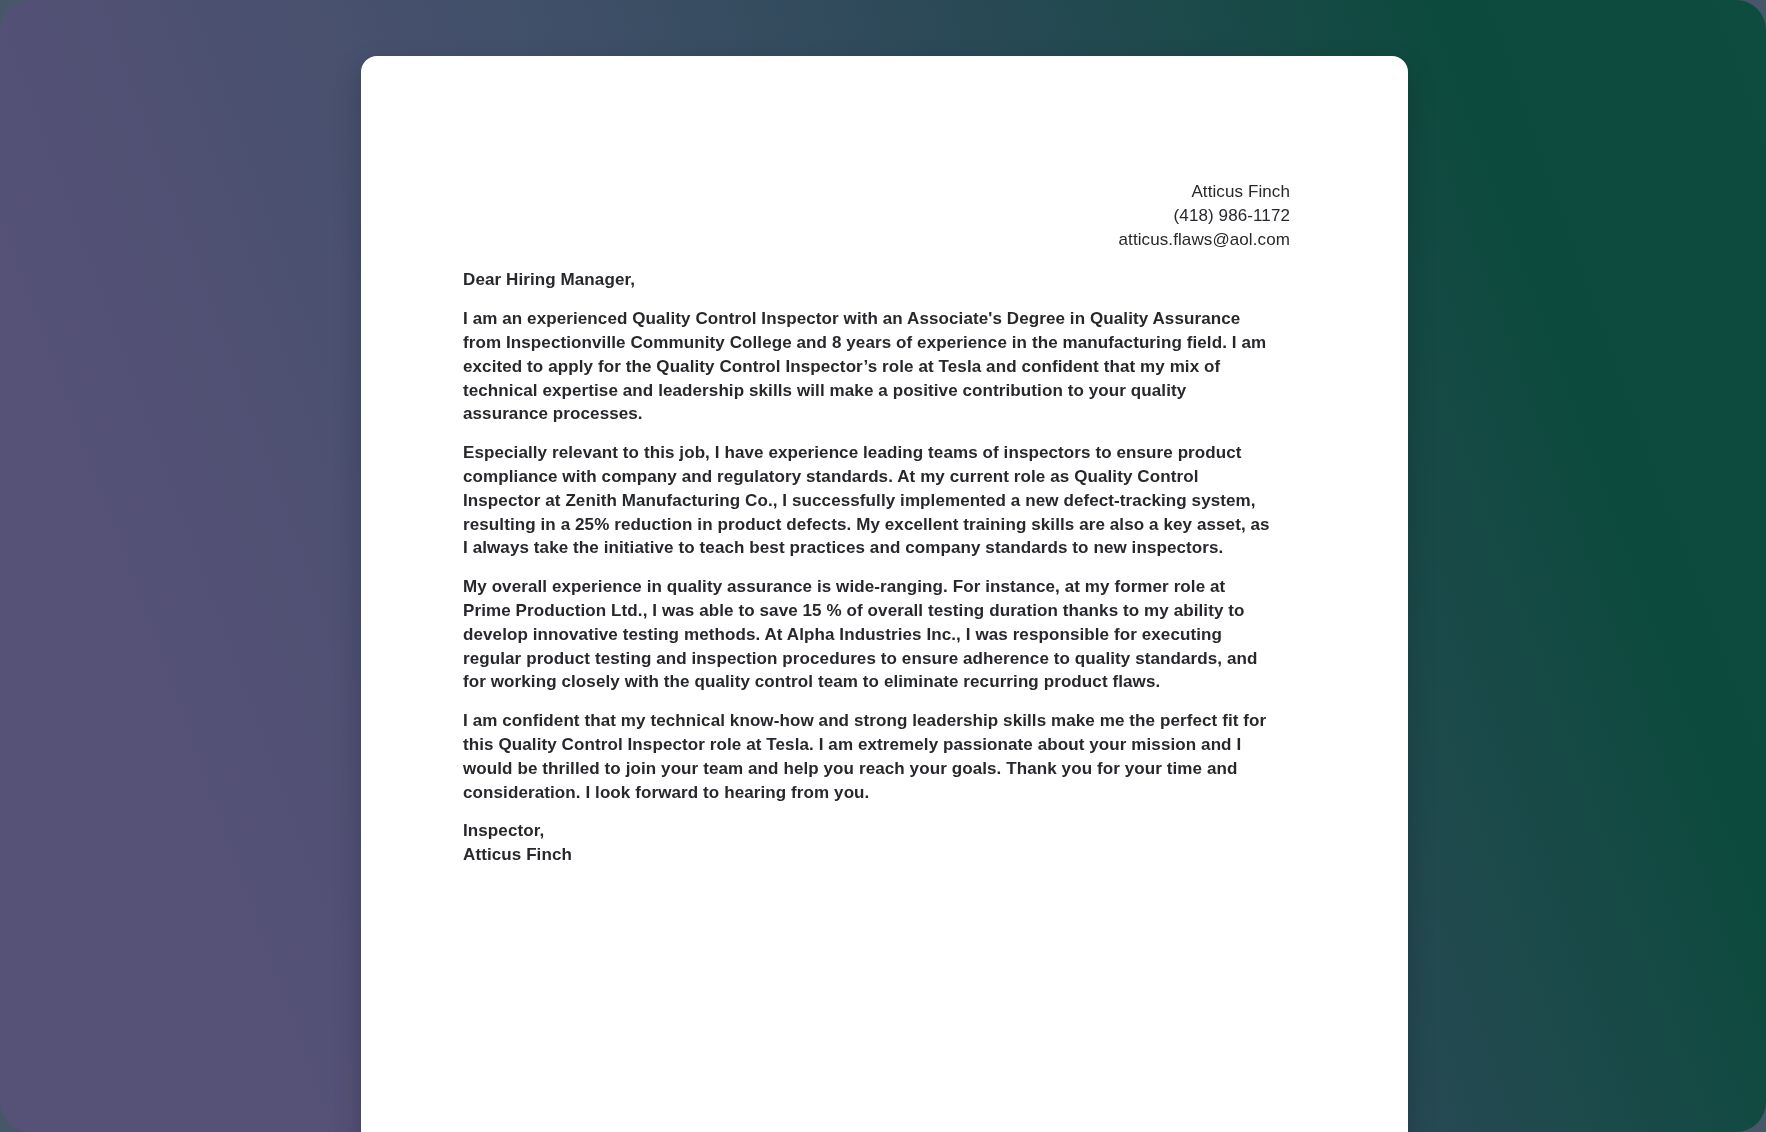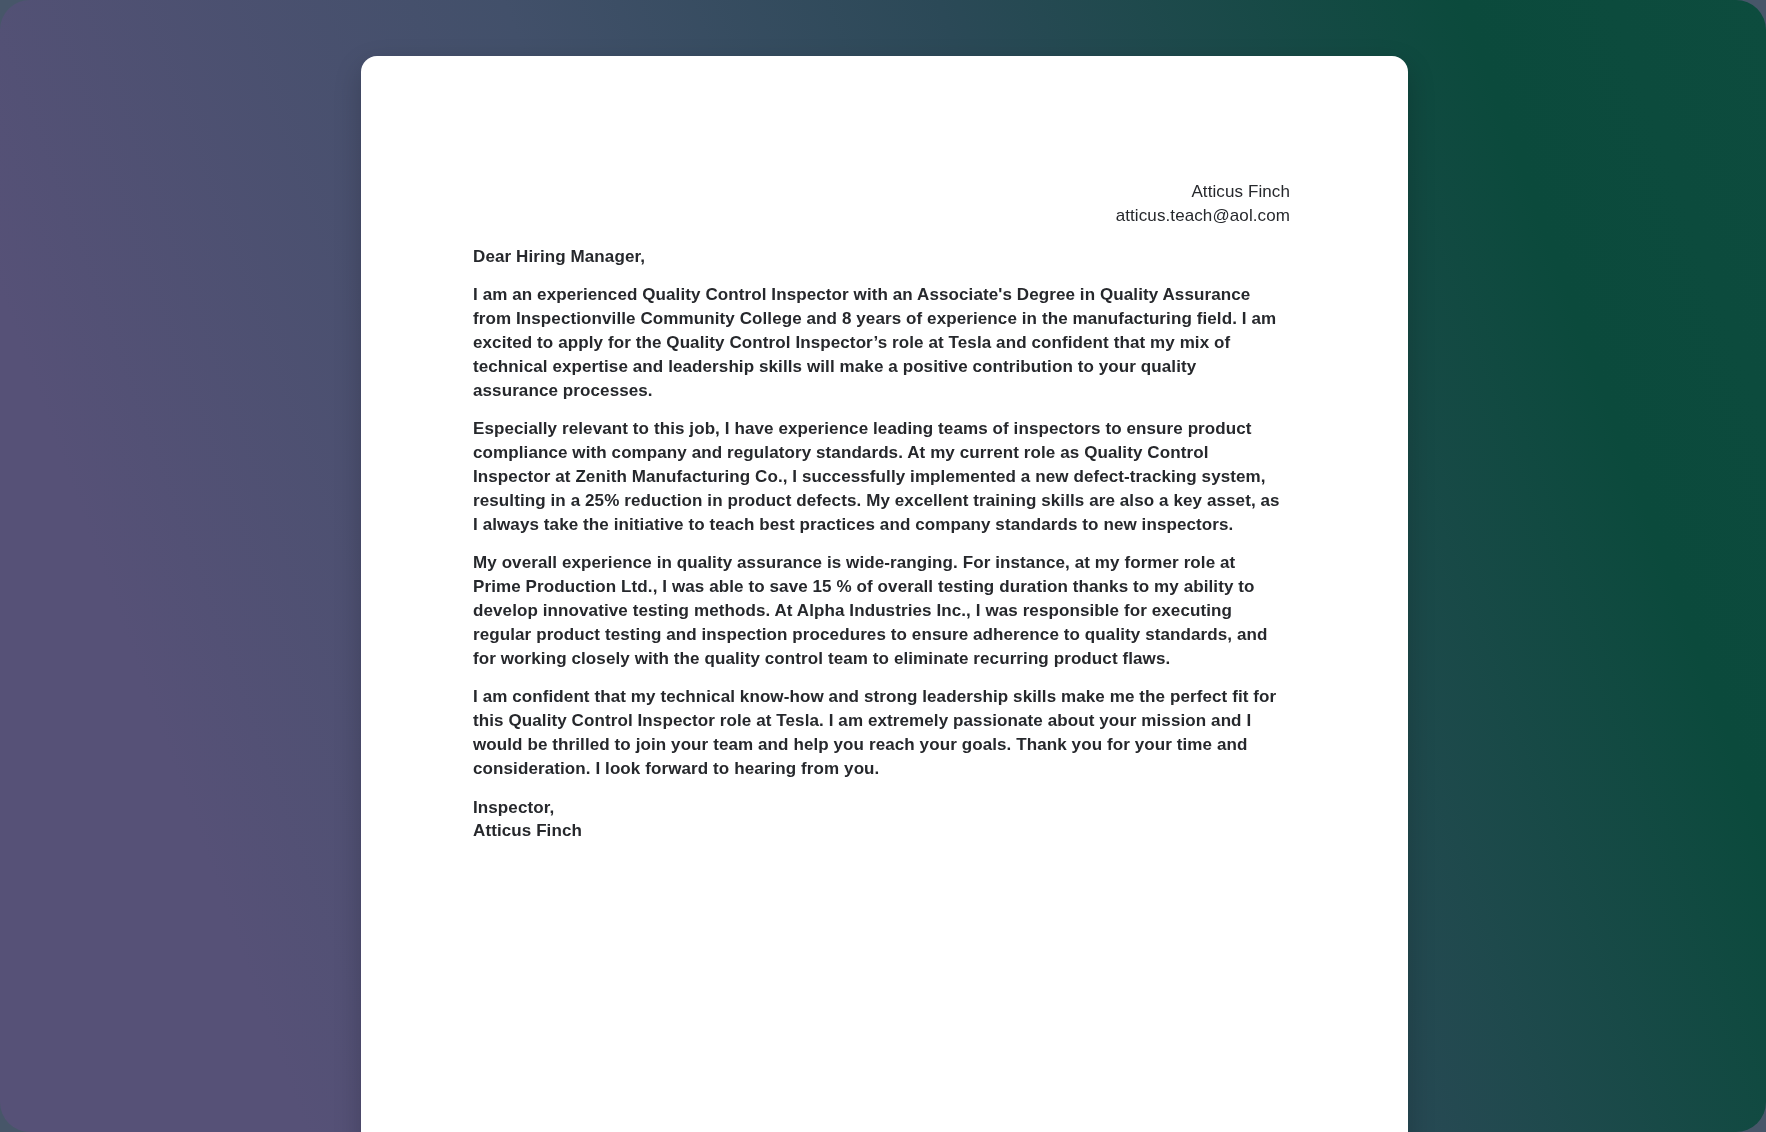--- a/index.html
+++ b/index.html
@@ -35,21 +35,20 @@
     background: var(--page-bg);
     border-radius:16px;
     box-shadow: 0 10px 28px rgba(0,0,0,0.20);
   }
   .letter{
     padding:124px 118px 0 102px;
     color: var(--ink);
     font-size:17px;
     line-height:23.8px;
     letter-spacing:0.1px;
-    margin-left:10px;
   }
   .sender-block{
     text-align:right;
     margin-bottom:17px;
   }
   .letter p{
     margin:0 0 15px 0;
     max-width:808px;
     font-weight:bold;
   }
@@ -57,21 +56,22 @@
 </style>
 </head>
 <body>
 
 <div class="backdrop">
   <div class="page">
     <div class="letter">
 
       <div class="sender-block">
         <div>Atticus Finch</div>
-        <div>atticus.teach@aol.com</div>
+        <div>(418) 986-1172</div>
+        <div>atticus.flaws@aol.com</div>
       </div>
 
       <p class="salutation">Dear Hiring Manager,</p>
 
       <p>I am an experienced Quality Control Inspector with an Associate's Degree in Quality Assurance from Inspectionville Community College and 8 years of experience in the manufacturing field. I am excited to apply for the Quality Control Inspector’s role at Tesla and confident that my mix of technical expertise and leadership skills will make a positive contribution to your quality assurance processes.</p>
       <p>Especially relevant to this job, I have experience leading teams of inspectors to ensure product compliance with company and regulatory standards. At my current role as Quality Control Inspector at Zenith Manufacturing Co., I successfully implemented a new defect-tracking system, resulting in a 25% reduction in product defects. My excellent training skills are also a key asset, as I always take the initiative to teach best practices and company standards to new inspectors.</p>
       <p>My overall experience in quality assurance is wide-ranging. For instance, at my former role at Prime Production Ltd., I was able to save 15 % of overall testing duration thanks to my ability to develop innovative testing methods. At Alpha Industries Inc., I was responsible for executing regular product testing and inspection procedures to ensure adherence to quality standards, and for working closely with the quality control team to eliminate recurring product flaws.</p>
       <p>I am confident that my technical know-how and strong leadership skills make me the perfect fit for this Quality Control Inspector role at Tesla. I am extremely passionate about your mission and I would be thrilled to join your team and help you reach your goals. Thank you for your time and consideration. I look forward to hearing from you.</p>
 
       <p class="signoff">

